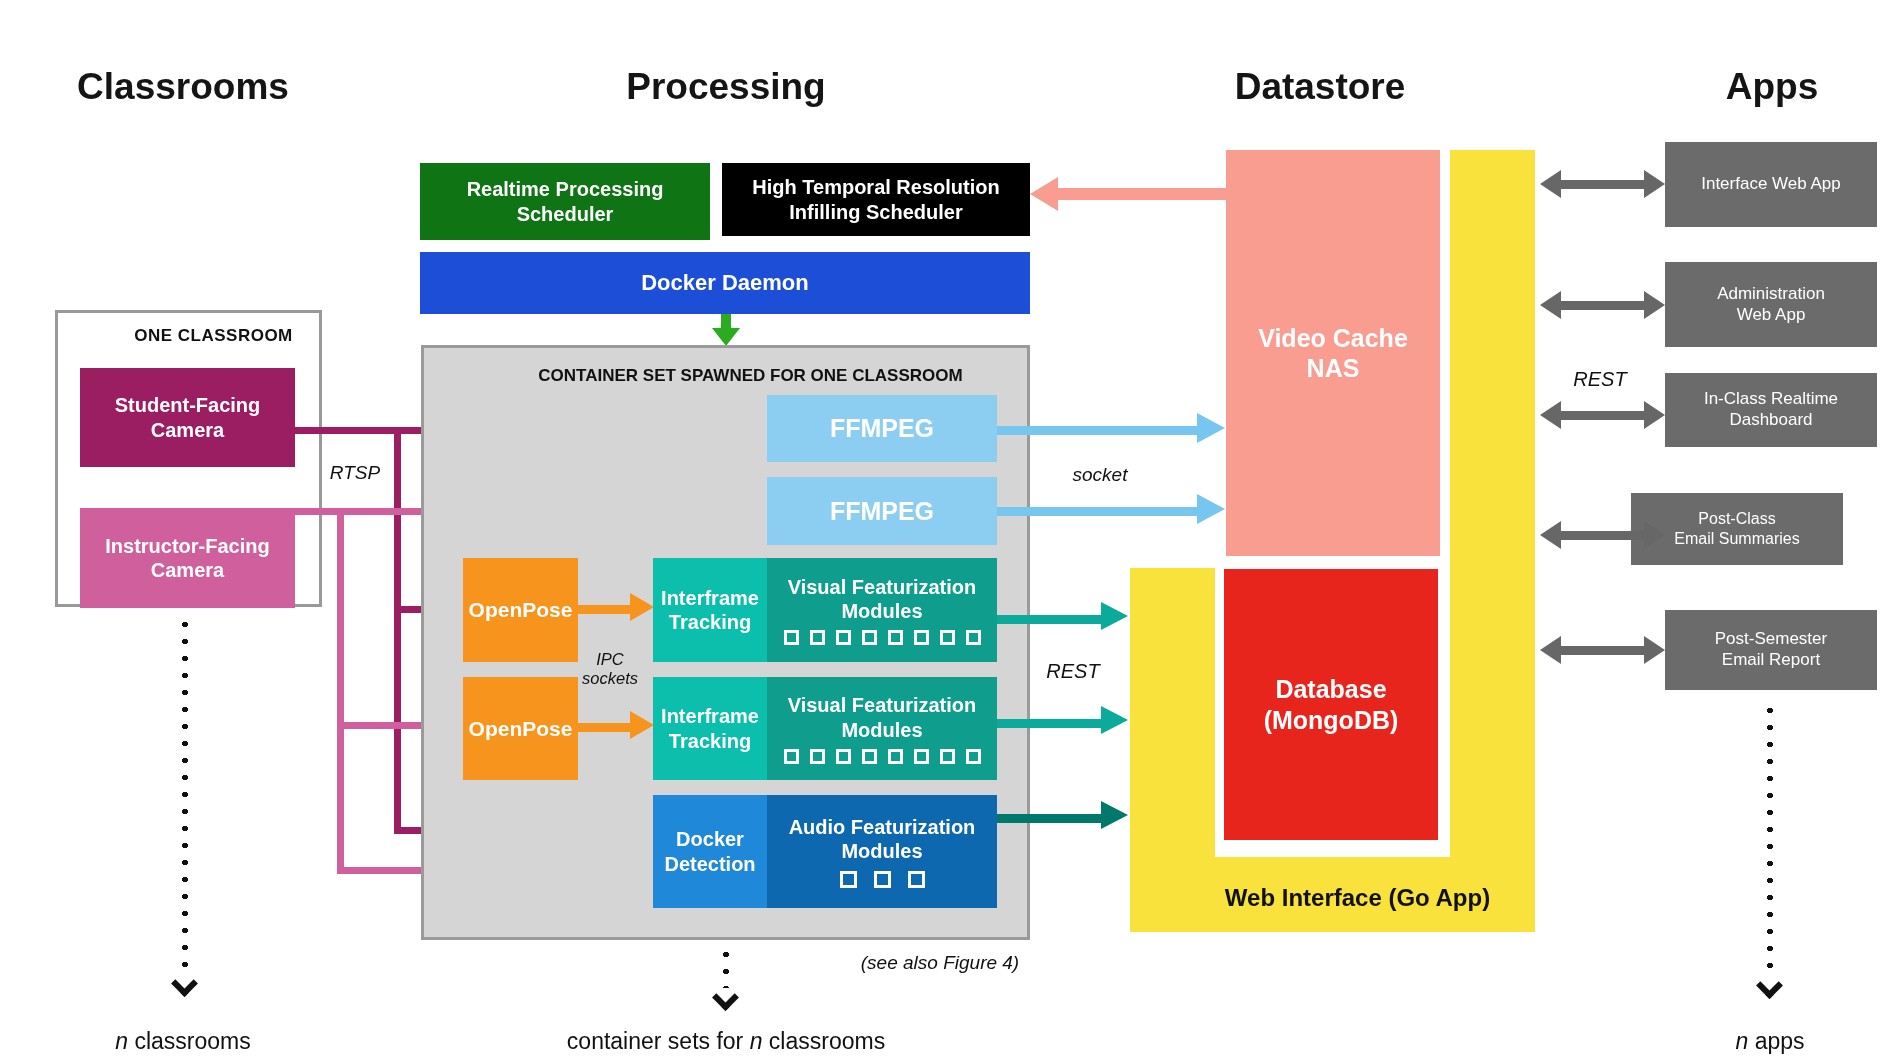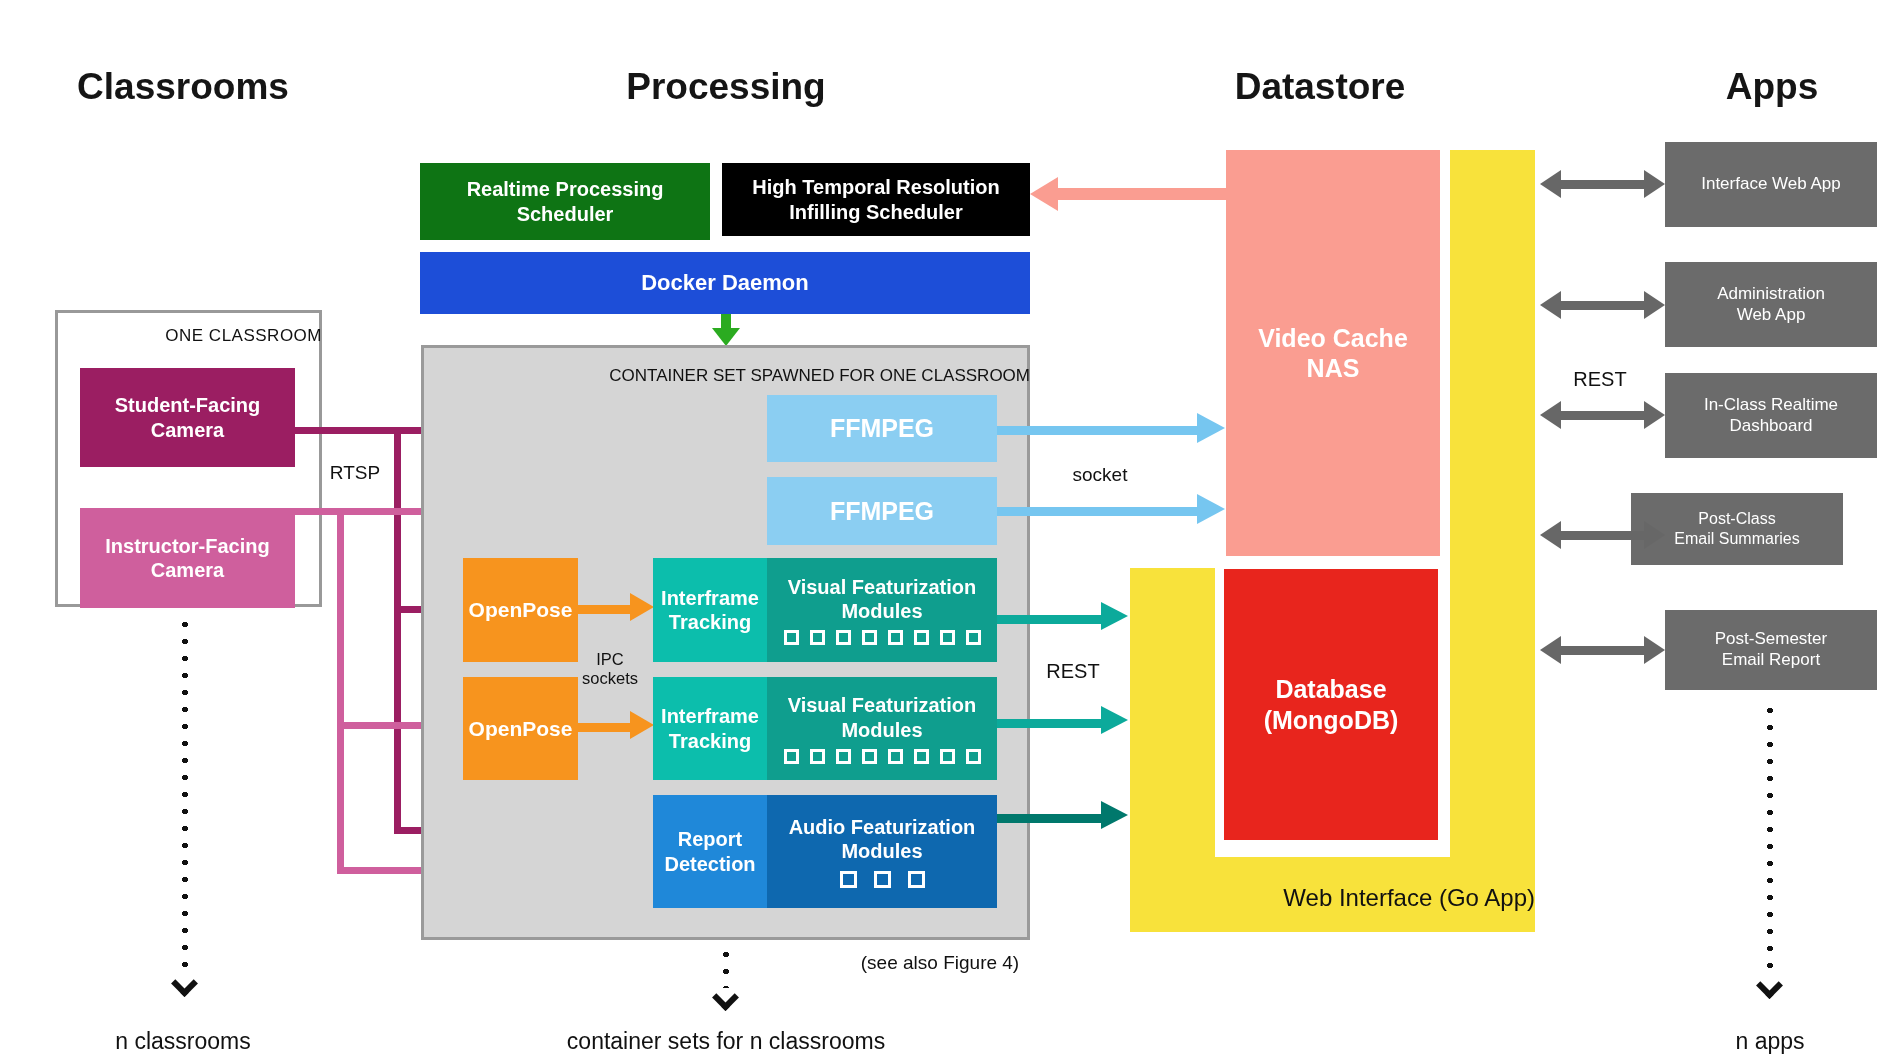--- a/index.html
+++ b/index.html
@@ -5,38 +5,38 @@
   * { box-sizing: border-box; margin: 0; padding: 0; }
   html,body { background:#fff; }
   body { font-family: "Liberation Sans", "DejaVu Sans", sans-serif; }
   #canvas { position:relative; width:1886px; height:1064px; background:#fff; overflow:hidden; }
 
   .hdr  { position:absolute; font-size:37px; font-weight:bold; color:#151515; text-align:center; }
   .box  { position:absolute; display:flex; align-items:center; justify-content:center;
           text-align:center; white-space:pre-line; line-height:1.22; }
   .wt   { color:#fff; font-weight:bold; }
   .lbl  { position:absolute; text-align:center; color:#111; white-space:pre-line; }
-  .it   { }
+  .it   { font-style:italic; }
   .shaft{ position:absolute; }
   .tri  { position:absolute; width:0; height:0; }
   .colbox { flex-direction:column; }
 
   .sq   { width:15px; height:15px; border:3px solid #fff; }
   .sqrow{ display:flex; gap:11px; justify-content:center; margin-top:7px; }
   .sq2  { width:17px; height:17px; border:3px solid #fff; }
   .sqrow2{ display:flex; gap:17px; justify-content:center; margin-top:8px; }
 
   .dotv { position:absolute; width:6px;
           background-image:radial-gradient(circle, #111 2.7px, transparent 3px);
           background-size:6px 17px; background-repeat:repeat-y; }
   .chev { position:absolute; width:19px; height:19px;
           border-left:6px solid #111; border-bottom:6px solid #111;
           transform:rotate(-45deg); }
 
-  .caption { position:absolute; text-align:right; font-weight:normal; color:#111; }
+  .caption { position:absolute; text-align:center; font-weight:bold; color:#111;margin-left:25px; }
   .footer  { position:absolute; text-align:center; color:#111; font-size:23px; }
 </style>
 </head>
 <body>
 
 <div id="canvas">
 
   <div class="hdr" style="left:58px;top:66px;width:250px">Classrooms</div>
   <div class="hdr" style="left:601px;top:66px;width:250px">Processing</div>
   <div class="hdr" style="left:1195px;top:66px;width:250px">Datastore</div>
@@ -110,21 +110,21 @@
   <div class="box wt" style="left:653px;top:677px;width:114px;height:103px;background:#0CBEAC;font-size:20px">Interframe
 Tracking</div>
   <div class="box wt colbox" style="left:767px;top:677px;width:230px;height:103px;background:#0F9E8E;font-size:20px">
     <div>Visual Featurization
 Modules</div>
     <div class="sqrow">
       <div class="sq"></div><div class="sq"></div><div class="sq"></div><div class="sq"></div><div class="sq"></div><div class="sq"></div><div class="sq"></div><div class="sq"></div>
     </div>
   </div>
 
-  <div class="box wt" style="left:653px;top:795px;width:114px;height:113px;background:#1F88D9;font-size:20px">Report
+  <div class="box wt" style="left:653px;top:795px;width:114px;height:113px;background:#1F88D9;font-size:20px">Docker
 Detection</div>
   <div class="box wt colbox" style="left:767px;top:795px;width:230px;height:113px;background:#0E68AF;font-size:20px">
     <div>Audio Featurization
 Modules</div>
     <div class="sqrow2">
       <div class="sq2"></div><div class="sq2"></div><div class="sq2"></div>
     </div>
   </div>
 
   <div class="lbl it" style="left:550px;top:650px;width:120px;font-size:16.5px">IPC
@@ -160,21 +160,21 @@
   <div class="tri" style="left:1101px;top:602px;border-left:27px solid #0CAA9B;border-top:14px solid transparent;border-bottom:14px solid transparent"></div>
   <div class="shaft" style="left:997px;top:719px;width:104px;height:9px;background:#0CAA9B"></div>
   <div class="tri" style="left:1101px;top:706px;border-left:27px solid #0CAA9B;border-top:14px solid transparent;border-bottom:14px solid transparent"></div>
   <div class="shaft" style="left:997px;top:814px;width:104px;height:9px;background:#00786C"></div>
   <div class="tri" style="left:1101px;top:801px;border-left:27px solid #00786C;border-top:14px solid transparent;border-bottom:14px solid transparent"></div>
   <div class="lbl it" style="left:1013px;top:660px;width:120px;font-size:20px">REST</div>
 
   <div class="box wt" style="left:1665px;top:142px;width:212px;height:85px;background:#6B6B6B;font-size:17px;font-weight:normal">Interface Web App</div>
   <div class="box wt" style="left:1665px;top:262px;width:212px;height:85px;background:#6B6B6B;font-size:17px;font-weight:normal">Administration
 Web App</div>
-  <div class="box wt" style="left:1665px;top:373px;width:212px;height:85px;background:#6B6B6B;font-size:17px;font-weight:normal">In-Class Realtime
+  <div class="box wt" style="left:1665px;top:373px;width:212px;height:74px;background:#6B6B6B;font-size:17px;font-weight:normal">In-Class Realtime
 Dashboard</div>
   <div class="box wt" style="left:1631px;top:493px;width:212px;height:72px;background:#6B6B6B;font-size:16px;font-weight:normal">Post-Class
 Email Summaries</div>
   <div class="box wt" style="left:1665px;top:610px;width:212px;height:80px;background:#6B6B6B;font-size:17px;font-weight:normal">Post-Semester
 Email Report</div>
 
   <div class="shaft" style="left:1560px;top:180px;width:84px;height:9px;background:#676767"></div>
   <div class="tri" style="left:1540px;top:170px;border-right:21px solid #676767;border-top:14px solid transparent;border-bottom:14px solid transparent"></div>
   <div class="tri" style="left:1644px;top:170px;border-left:21px solid #676767;border-top:14px solid transparent;border-bottom:14px solid transparent"></div>
 

